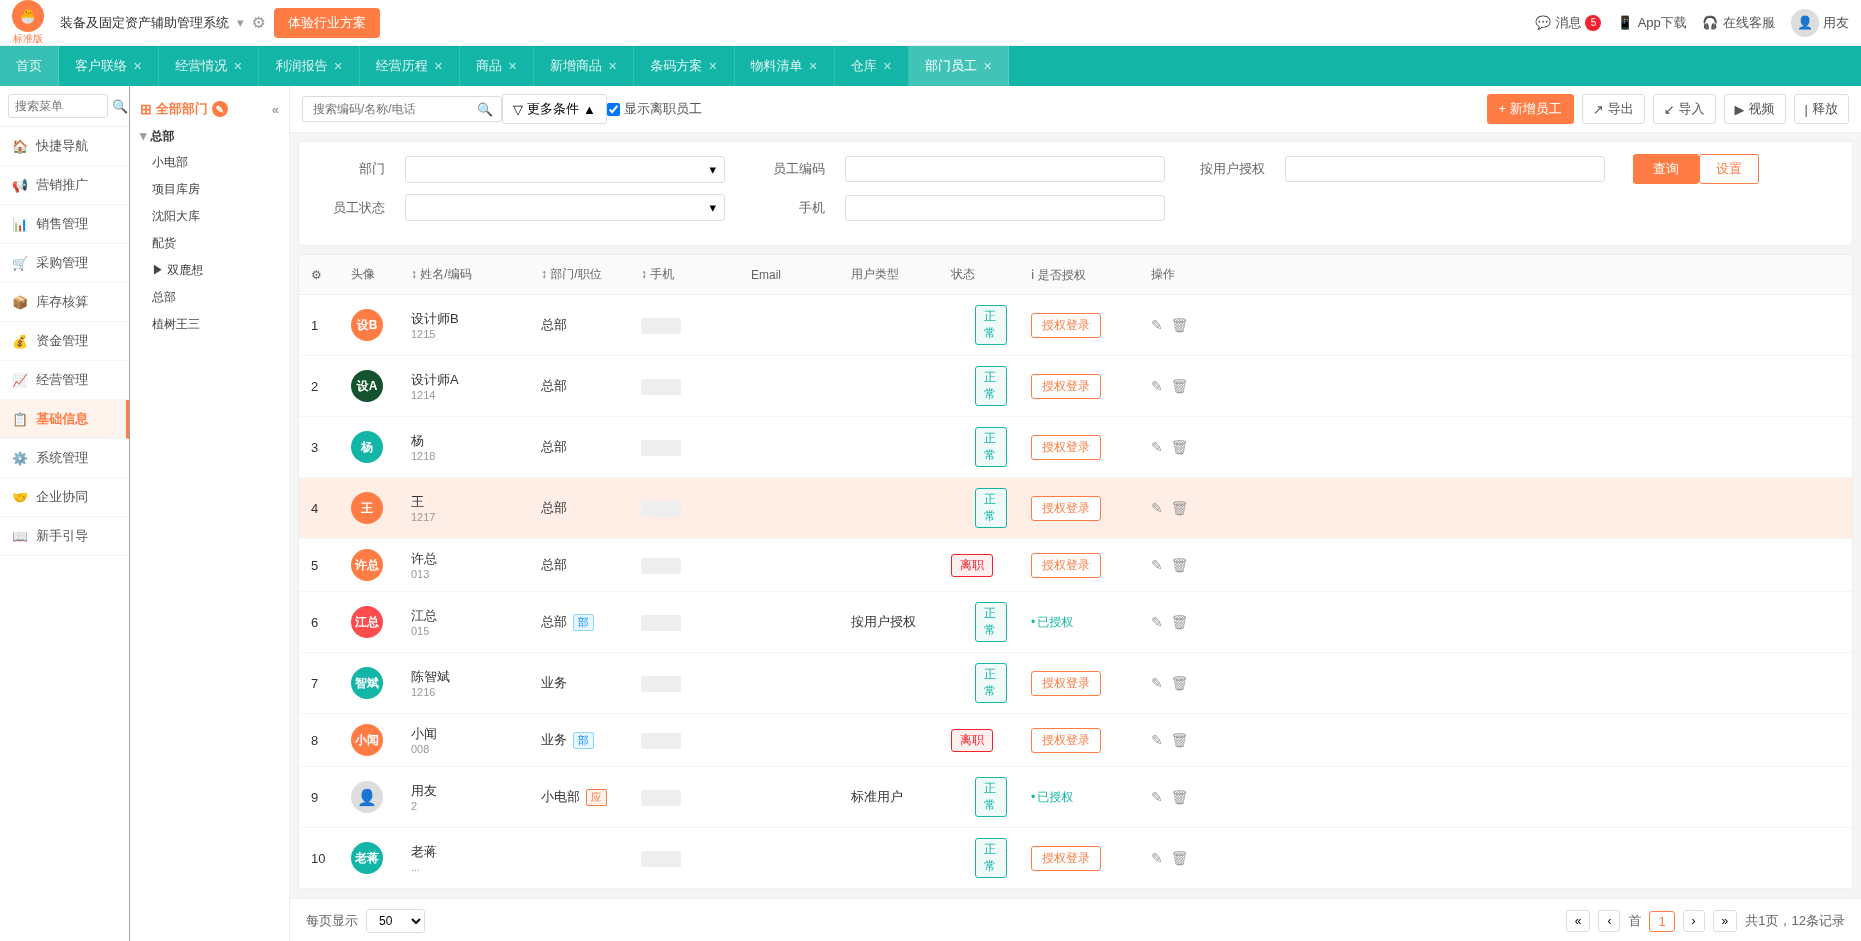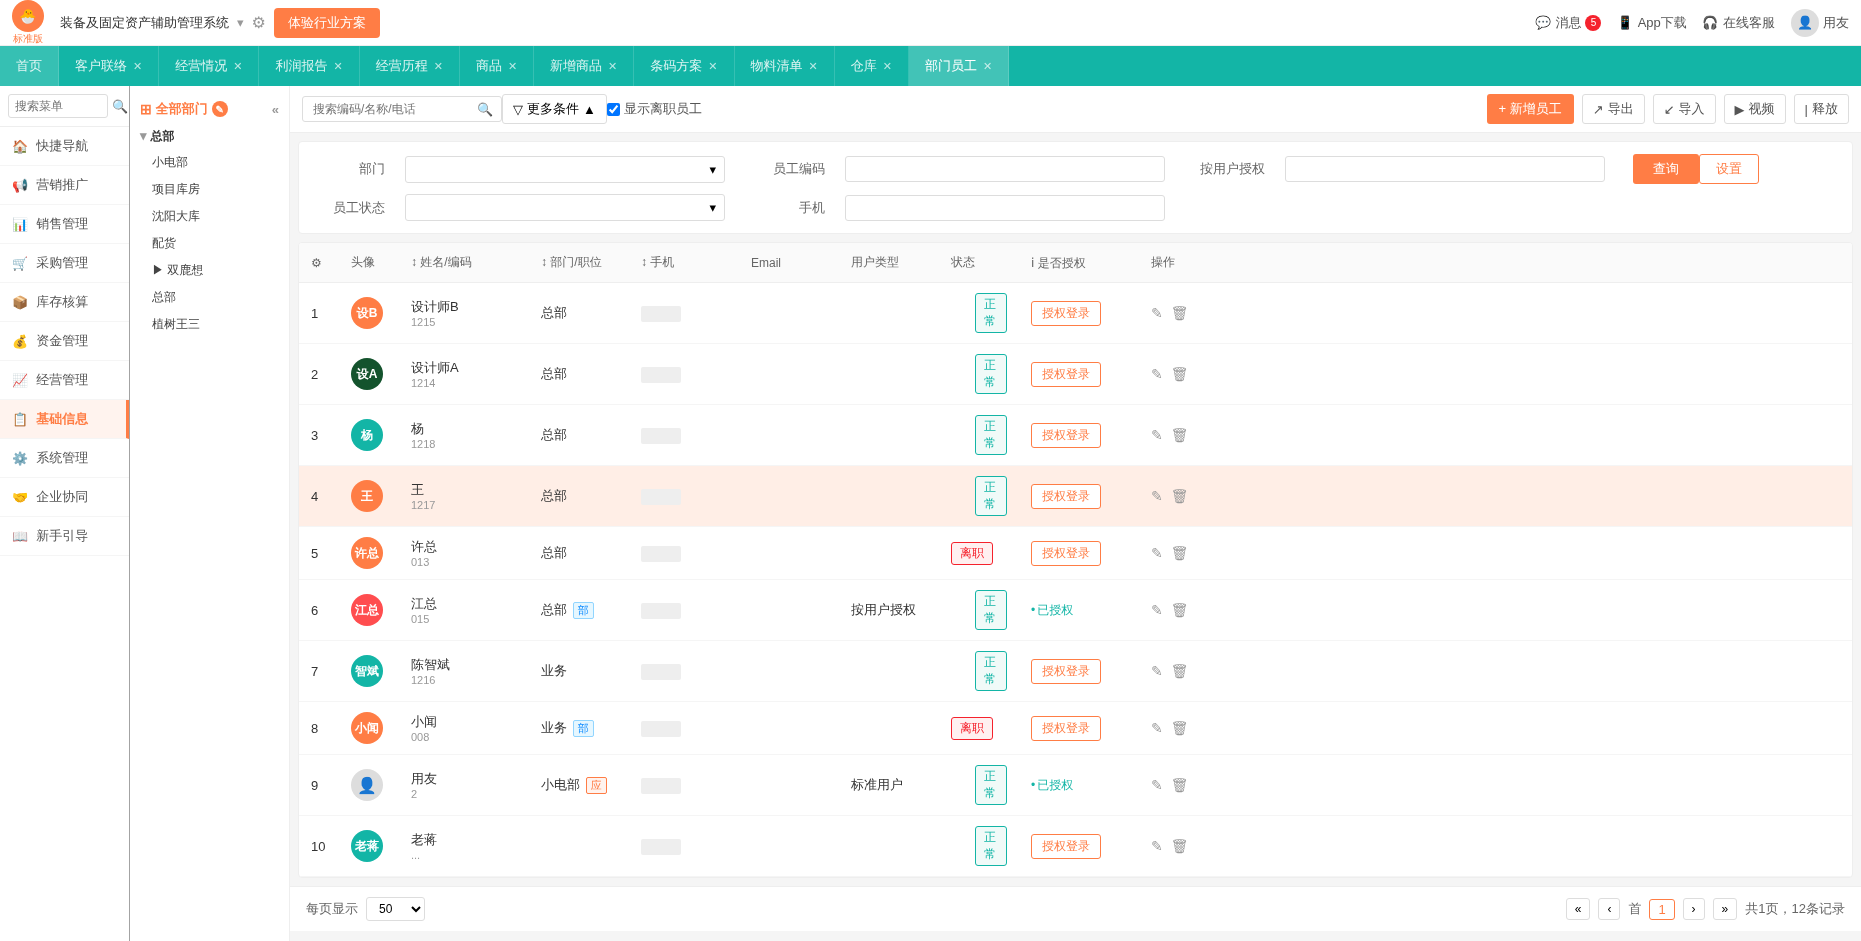--- a/index.html
+++ b/index.html
@@ -67,21 +67,21 @@
     .search-input { border: 1px solid #ddd; border-radius: 3px; padding: 5px 10px; font-size: 12px; width: 200px; }
     .filter-btn { border: 1px solid #ddd; background: white; padding: 5px 10px; border-radius: 3px; cursor: pointer; font-size: 12px; display: flex; align-items: center; gap: 4px; }
     .checkbox-label { display: flex; align-items: center; gap: 4px; font-size: 12px; color: #555; cursor: pointer; }
     .toolbar-right { margin-left: auto; display: flex; align-items: center; gap: 8px; }
     .btn-add { background: #ff7d45; color: white; border: none; padding: 6px 12px; border-radius: 3px; cursor: pointer; font-size: 13px; display: flex; align-items: center; gap: 4px; }
     .btn-outline { background: white; border: 1px solid #ddd; padding: 5px 10px; border-radius: 3px; cursor: pointer; font-size: 12px; display: flex; align-items: center; gap: 4px; color: #555; }
 
     
     .filter-form { background: white; margin: 8px; border-radius: 4px; padding: 12px 16px; border: 1px solid #eee; }
     .filter-row { display: flex; align-items: center; margin-bottom: 10px; gap: 20px; }
-    .filter-row:last-child { margin-bottom: 0; }
+    .filter-row:last-child { margin-bottom: 12px; }
     .filter-label { width: 70px; color: #666; font-size: 13px; text-align: right; }
     .filter-input { border: 1px solid #ddd; border-radius: 3px; padding: 5px 8px; font-size: 12px; flex: 1; max-width: 320px; }
     .filter-select { border: 1px solid #ddd; border-radius: 3px; padding: 5px 8px; font-size: 12px; flex: 1; max-width: 320px; background: white; display: flex; align-items: center; justify-content: space-between; cursor: pointer; }
     .btn-search { background: #ff7d45; color: white; border: none; padding: 6px 20px; border-radius: 3px; cursor: pointer; font-size: 13px; }
     .btn-reset { background: white; color: #ff7d45; border: 1px solid #ff7d45; padding: 5px 16px; border-radius: 3px; cursor: pointer; font-size: 13px; }
 
     
     .table-container { margin: 0 8px 8px 8px; background: white; border-radius: 4px; border: 1px solid #eee; overflow: hidden; }
     table { width: 100%; border-collapse: collapse; }
     thead th { background: #fafafa; padding: 10px 12px; text-align: left; font-weight: normal; color: #666; font-size: 12px; border-bottom: 1px solid #eee; white-space: nowrap; }

